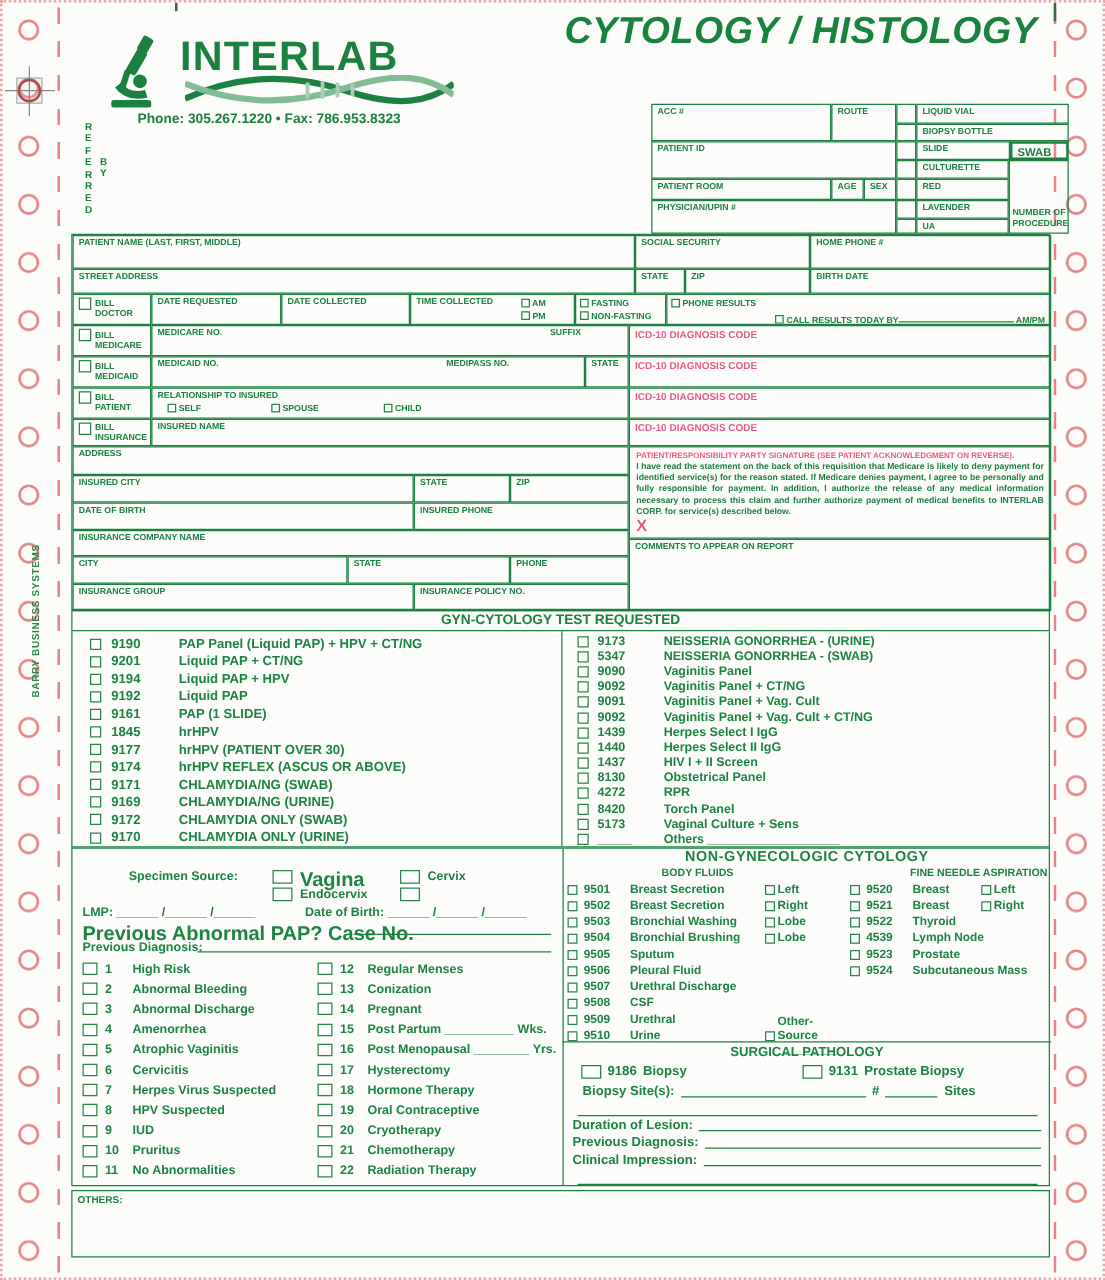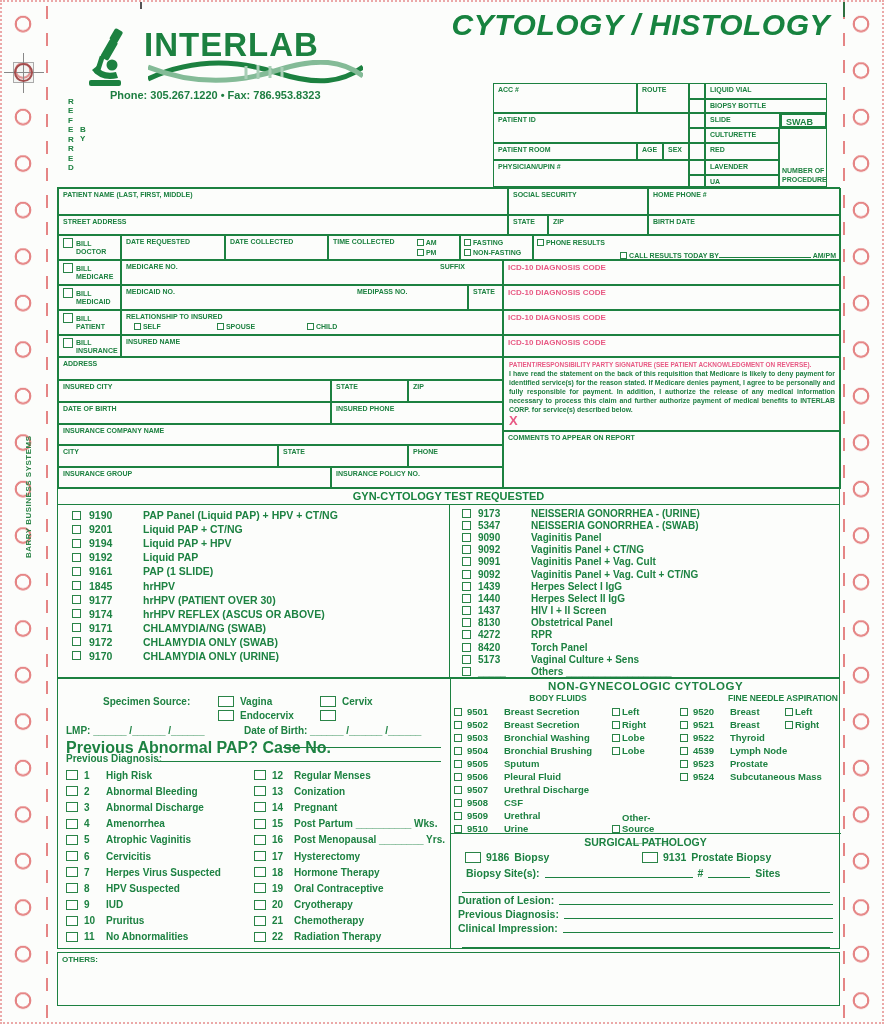--- a/index.html
+++ b/index.html
@@ -120,21 +120,21 @@
   </div>
   <div class="addr">
     <div>Phone: 305.267.1220 • Fax: 786.953.8323</div>
   </div>
   <div class="title">CYTOLOGY / HISTOLOGY</div>
 
   <div class="vword" style="left:66px;top:95px">REFERRED</div>
   <div class="vword" style="left:78px;top:123px">BY</div>
   <div class="sidetext">BARRY BUSINESS SYSTEMS</div>
 
-  <div class="blk" style="left:491px;top:81px;width:334px;height:104px">
+  <div class="blk" style="left:519px;top:81px;width:334px;height:104px">
     <div class="cell" style="left:0;top:0;width:144px;height:30px">ACC #</div>
     <div class="cell" style="left:144px;top:0;width:52px;height:30px">ROUTE</div>
     <div class="cell" style="left:0;top:30px;width:196px;height:30px">PATIENT ID</div>
     <div class="cell" style="left:0;top:60px;width:144px;height:17px">PATIENT ROOM</div>
     <div class="cell" style="left:144px;top:60px;width:26px;height:17px">AGE</div>
     <div class="cell" style="left:170px;top:60px;width:26px;height:17px">SEX</div>
     <div class="cell" style="left:0;top:77px;width:196px;height:27px">PHYSICIAN/UPIN #</div>
     <div class="cell" style="left:196px;top:0;width:16px;height:16px"></div>
     <div class="cell" style="left:212px;top:0;width:122px;height:16px">LIQUID VIAL</div>
     <div class="cell" style="left:196px;top:16px;width:16px;height:14px"></div>
@@ -301,20 +301,25 @@
           <span class="tcode">9174</span>
           <span>hrHPV REFLEX (ASCUS OR ABOVE)</span>
         </div>
 
         <div class="trow">
           <span class="cb"></span>
           <span class="tcode">9171</span>
           <span>CHLAMYDIA/NG (SWAB)</span>
         </div>
 
+        <div class="trow">
+          <span class="cb"></span>
+          <span class="tcode">9169</span>
+          <span>CHLAMYDIA/NG (URINE)</span>
+        </div>
 
         <div class="trow">
           <span class="cb"></span>
           <span class="tcode">9172</span>
           <span>CHLAMYDIA ONLY (SWAB)</span>
         </div>
 
         <div class="trow">
           <span class="cb"></span>
           <span class="tcode">9170</span>
@@ -407,21 +412,21 @@
           <span>Others ___________________</span>
         </div>
       </div>
   </div>
 
   <div class="bottom">
     <div class="bdiv"></div>
 
     <div class="hx" style="left:45px;top:17px;font-size:10px">Specimen Source:</div>
     <span class="cb" style="position:absolute;left:160px;top:17px;width:16px;height:11px"></span>
-    <div class="hx" style="left:182px;top:17px;font-size:10px">Vagina</div>
+    <div class="hx" style="left:182px;top:17px;font-size:16px">Vagina</div>
     <span class="cb" style="position:absolute;left:262px;top:17px;width:16px;height:11px"></span>
     <div class="hx" style="left:284px;top:17px;font-size:10px">Cervix</div>
     <span class="cb" style="position:absolute;left:160px;top:31px;width:16px;height:11px"></span>
     <div class="hx" style="left:182px;top:31px;font-size:10px">Endocervix</div>
     <span class="cb" style="position:absolute;left:262px;top:31px;width:16px;height:11px"></span>
     <div class="hx" style="left:8px;top:46px;font-size:10px">LMP: ______ /______ /______</div>
     <div class="hx" style="left:186px;top:46px;font-size:10px">Date of Birth: ______ /______ /______</div>
     <div class="hx" style="left:8px;top:60px;font-size:16px">Previous Abnormal PAP? Case No.</div>
     <span class="ln" style="position:absolute;left:225px;top:60px;width:158px"></span>
     <div class="hx" style="left:8px;top:74px;font-size:10px">Previous Diagnosis:</div>

